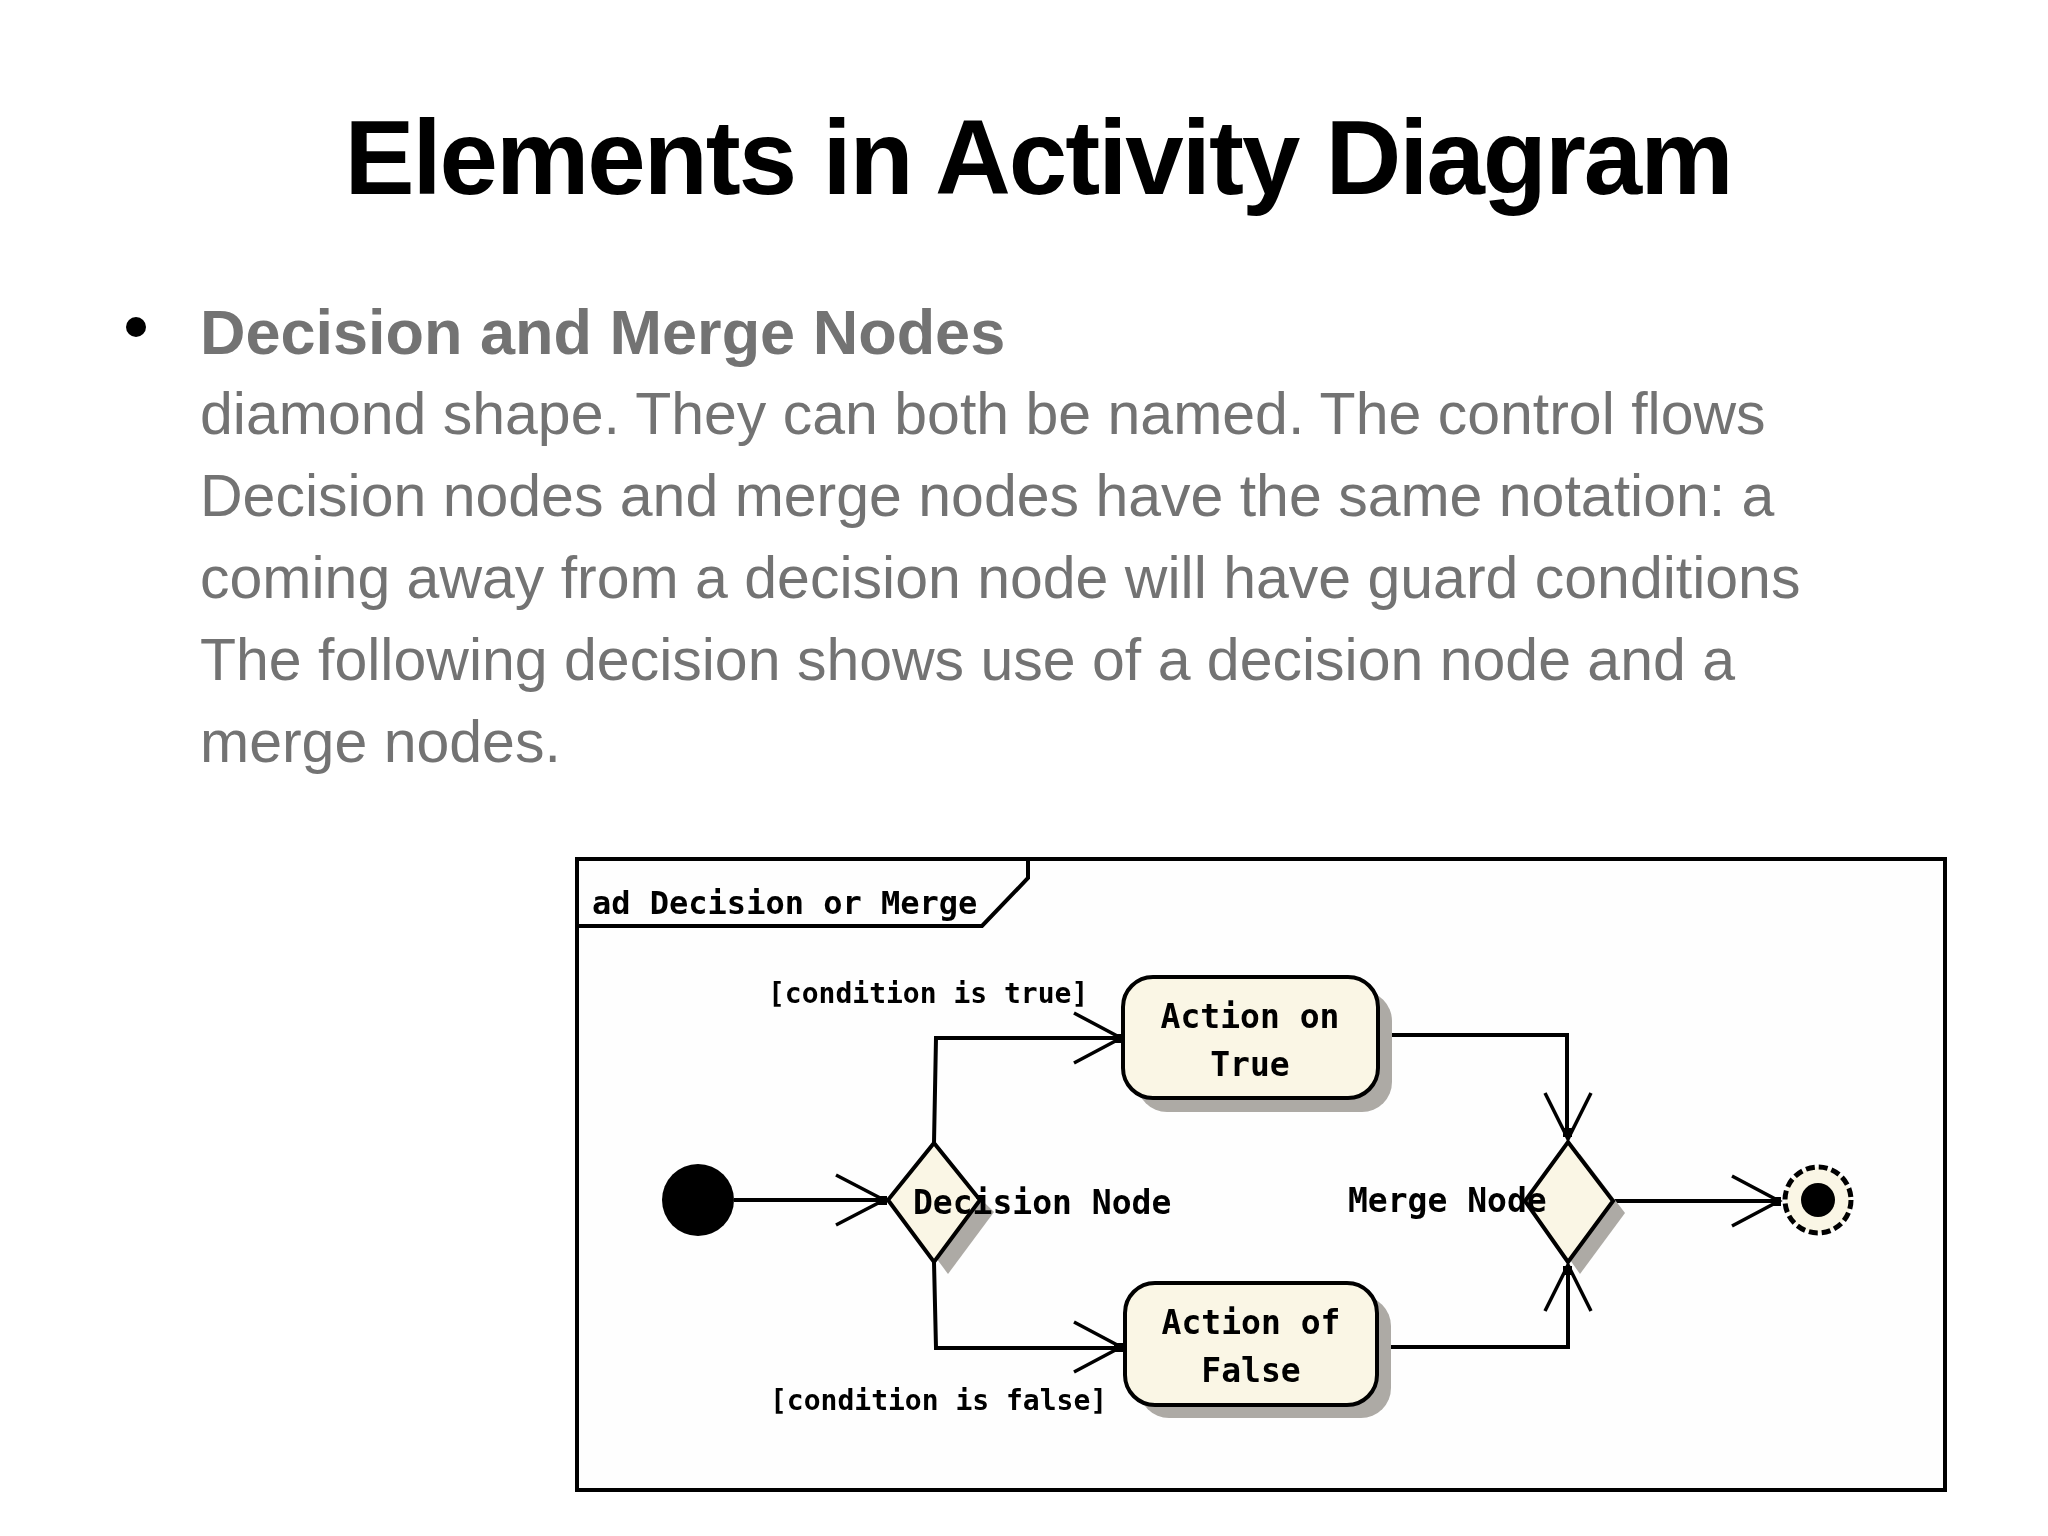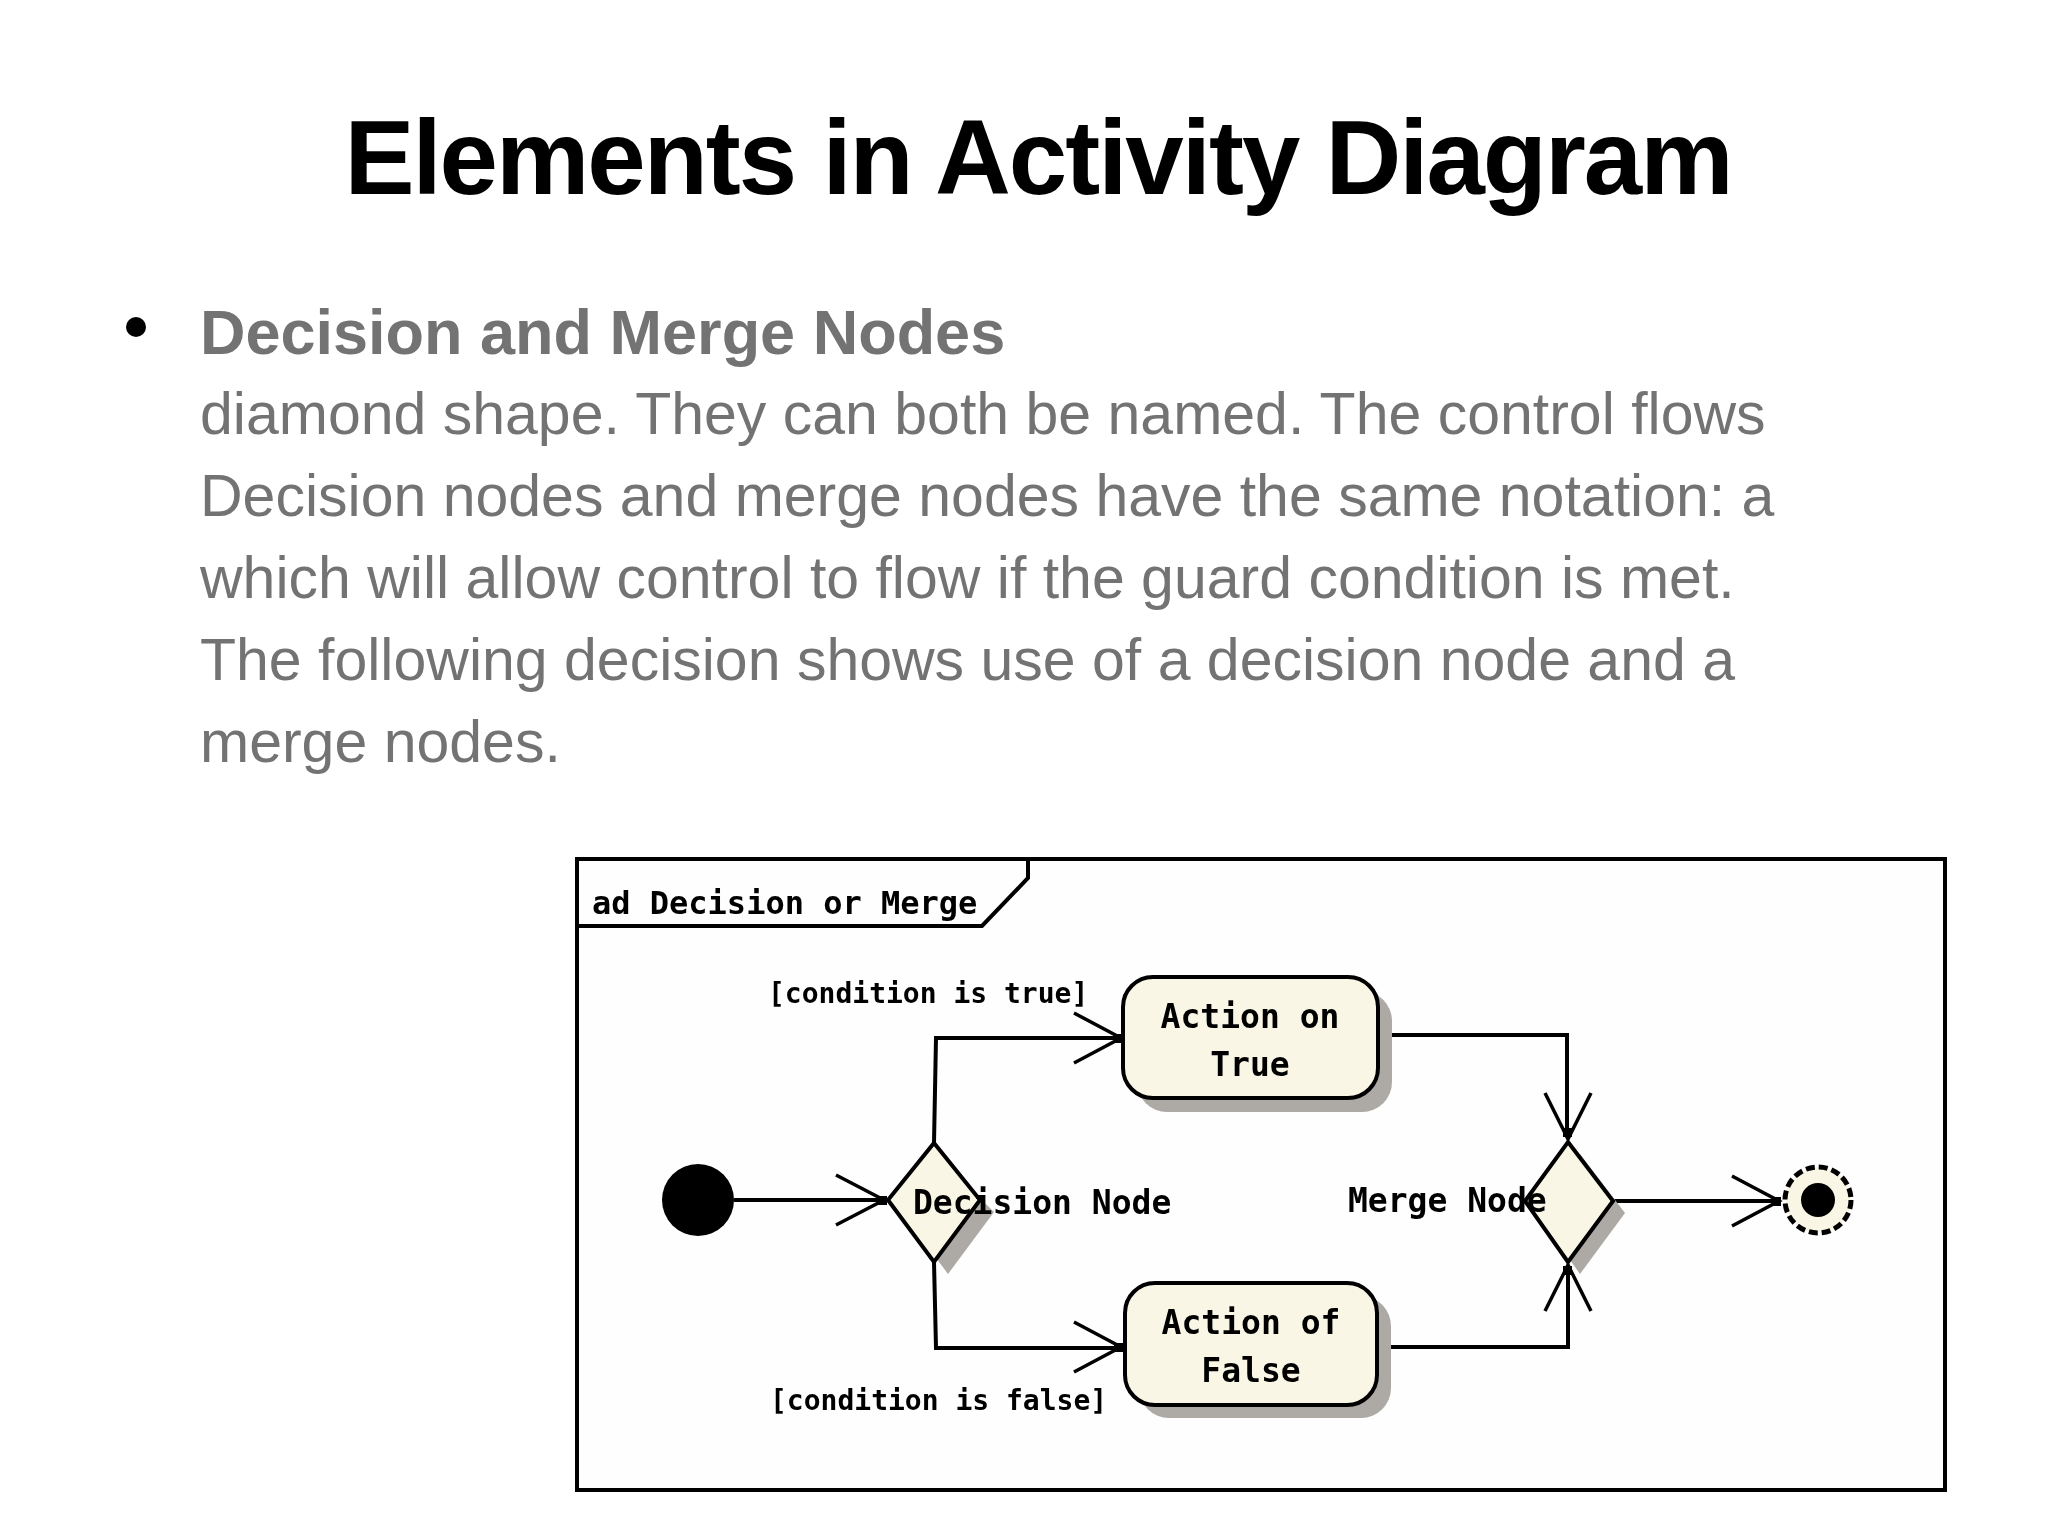--- a/index.html
+++ b/index.html
@@ -62,21 +62,21 @@
 <div class="slide">
 
   <div class="title">Elements in Activity Diagram</div>
 
   <span class="bullet-dot"></span>
 
   <div class="textblock">
     <div class="heading">Decision and Merge Nodes</div>
     <div>diamond shape. They can both be named. The control flows</div>
     <div>Decision nodes and merge nodes have the same notation: a</div>
-    <div>which will allow control to flow if the guard condition is met.</div>
+    <div>coming away from a decision node will have guard conditions</div>
     <div>The following decision shows use of a decision node and a</div>
     <div>merge nodes.</div>
   </div>
 
   <svg class="diagram-svg" viewBox="575 857 1372 635">
 
     <rect x="577" y="859" width="1368" height="631" fill="#FEFEFE" stroke="#000" stroke-width="4"></rect>
 
     <path d="M 577 859 L 1028 859 L 1028 878 L 982 926 L 577 926 Z" fill="#FEFEFE" stroke="#000" stroke-width="4"></path>
     <text x="592" y="914" font-size="32" class="dg-text">ad Decision or Merge</text>

